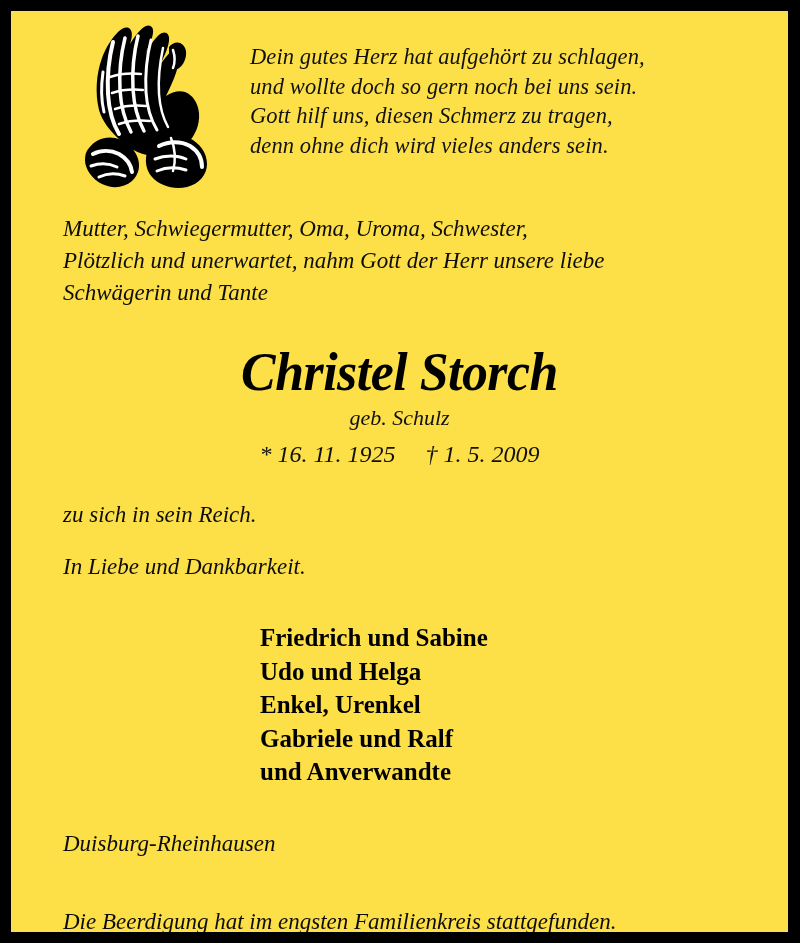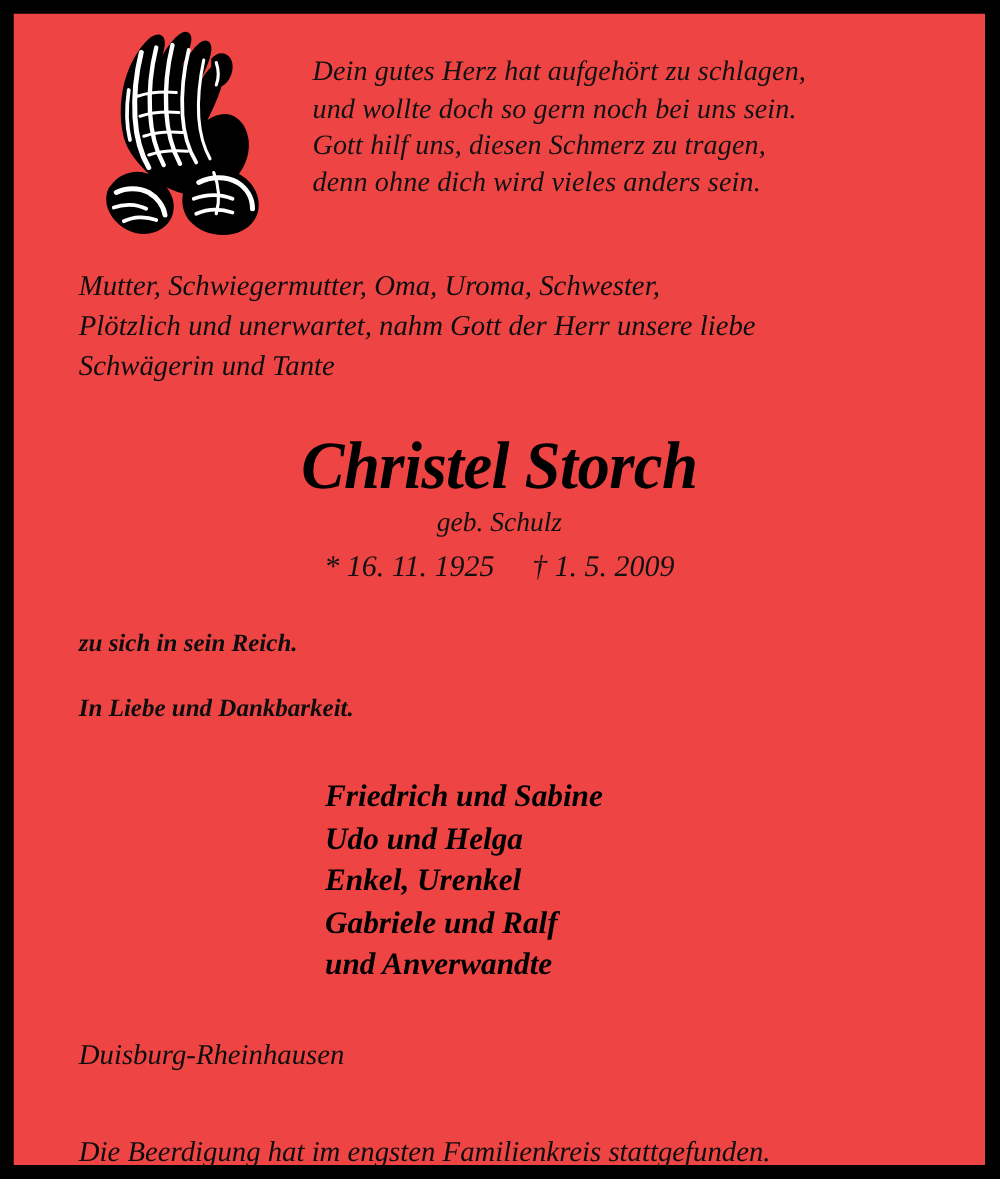--- a/index.html
+++ b/index.html
@@ -23,21 +23,21 @@
     background: #000000;
     box-sizing: border-box;
   }
 
   #notice-card {
     position: absolute;
     left: 11px;
     top: 11px;
     width: 777px;
     height: 921px;
-    background: #ef4444;
+    background: #fde047;
     box-sizing: border-box;
     overflow: hidden;
   }
 
   
   #praying-hands {
     position: absolute;
     left: 58px;
     top: 3px;
     width: 150px;
@@ -112,37 +112,35 @@
 
   
   #middle-block {
     position: absolute;
     left: 52px;
     top: 489px;
     width: 700px;
   }
   .middle-line {
     font-style: italic;
-    font-size: 20px;
-    line-height: 30px;
-    color: #0d0d0d;
-    white-space: pre;
-    font-weight: bold;
+    font-size: 23px;
+    line-height: 30px;
+    color: #0d0d0d;
+    white-space: pre;
   }
   .middle-line.second { margin-top: 22px; }
 
   
   #mourners-block {
     position: absolute;
     left: 249px;
     top: 610px;
     width: 480px;
   }
   .mourner-line {
-    font-style: italic;
     font-weight: bold;
     font-size: 25px;
     line-height: 33.5px;
     color: #000000;
     white-space: pre;
   }
 
   
   #place-line {
     position: absolute;

